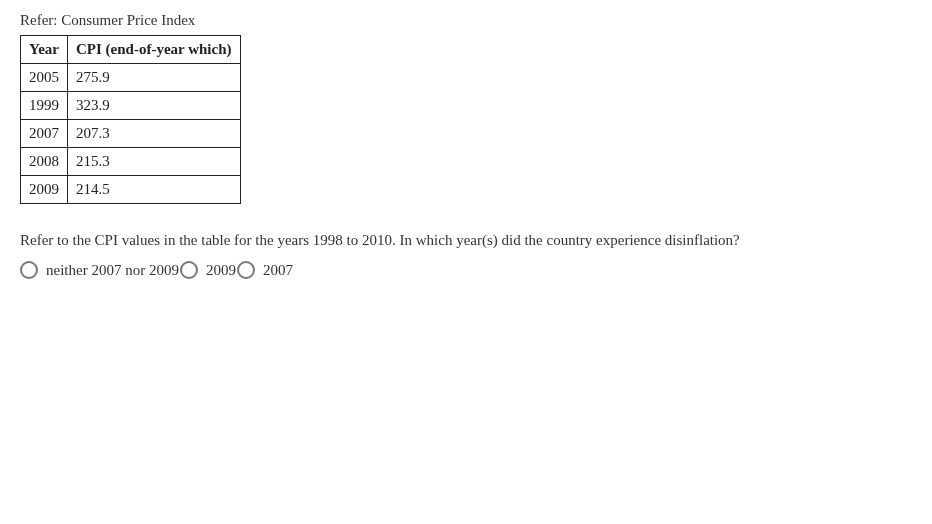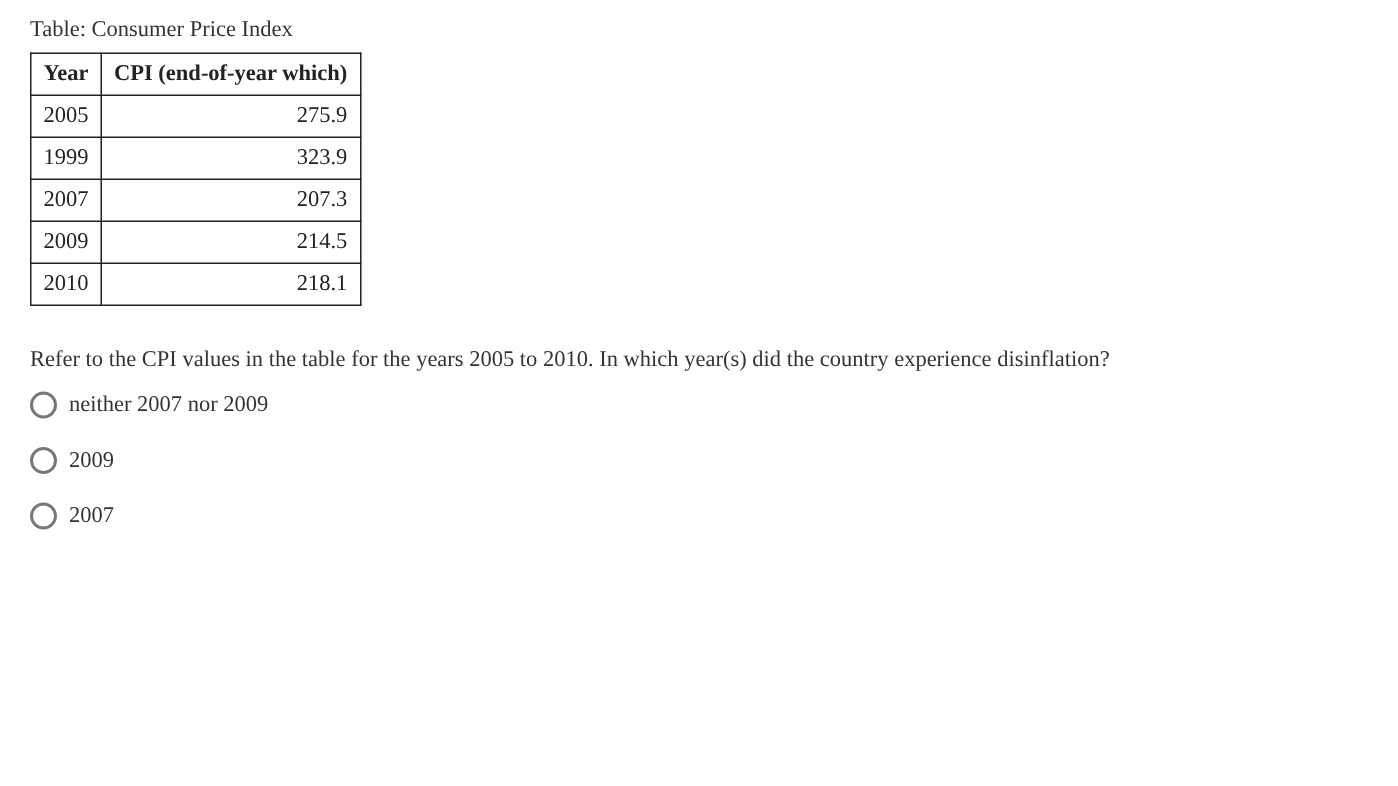--- a/index.html
+++ b/index.html
@@ -14,35 +14,35 @@
       margin-bottom: 6px;
       color: #333;
     }
     table {
       border-collapse: collapse;
       margin-bottom: 28px;
     }
     th, td {
       border: 1px solid #222;
       padding: 5px 8px;
-      text-align: right;
+      text-align: left;
       font-weight: normal;
       color: #222;
     }
     th {
       font-weight: bold;
     }
     .question-text {
       margin: 24px 0 12px 0;
       color: #333;
     }
     .options {
       display: flex;
-      flex-direction: column;
-      gap: 19px;
+      flex-direction: row;
+      gap: 1px;
     }
     .option {
       display: flex;
       align-items: center;
       gap: 8px;
     }
     .radio {
       width: 18px;
       height: 18px;
       border: 2px solid #777;
@@ -65,21 +65,21 @@
       border-radius: 50%;
       display: block;
     }
     .option-label {
       color: #333;
     }
   </style>
 </head>
 <body>
 
-<div class="table-title">Table: Consumer Price Index</div>
+<div class="table-title">Refer: Consumer Price Index</div>
 
 <table>
   <thead>
     <tr>
       <th>Year</th>
       <th>CPI (end-of-year which)</th>
     </tr>
   </thead>
   <tbody id="table-body">
   <tr>
@@ -88,31 +88,31 @@
       </tr>
       <tr>
         <td>1999</td>
         <td>323.9</td>
       </tr>
       <tr>
         <td>2007</td>
         <td>207.3</td>
       </tr>
       <tr>
+        <td>2008</td>
+        <td>215.3</td>
+      </tr>
+      <tr>
         <td>2009</td>
         <td>214.5</td>
-      </tr>
-      <tr>
-        <td>2010</td>
-        <td>218.1</td>
       </tr>
     </tbody>
 </table>
 
-<div class="question-text">Refer to the CPI values in the table for the years 2005 to 2010. In which year(s) did the country experience disinflation?</div>
+<div class="question-text">Refer to the CPI values in the table for the years 1998 to 2010. In which year(s) did the country experience disinflation?</div>
 
 <div class="options" id="options-container">
 <div class="option">
       <span class="radio"></span>
       <span class="option-label">neither 2007 nor 2009</span>
     </div>
     <div class="option">
       <span class="radio"></span>
       <span class="option-label">2009</span>
     </div>

